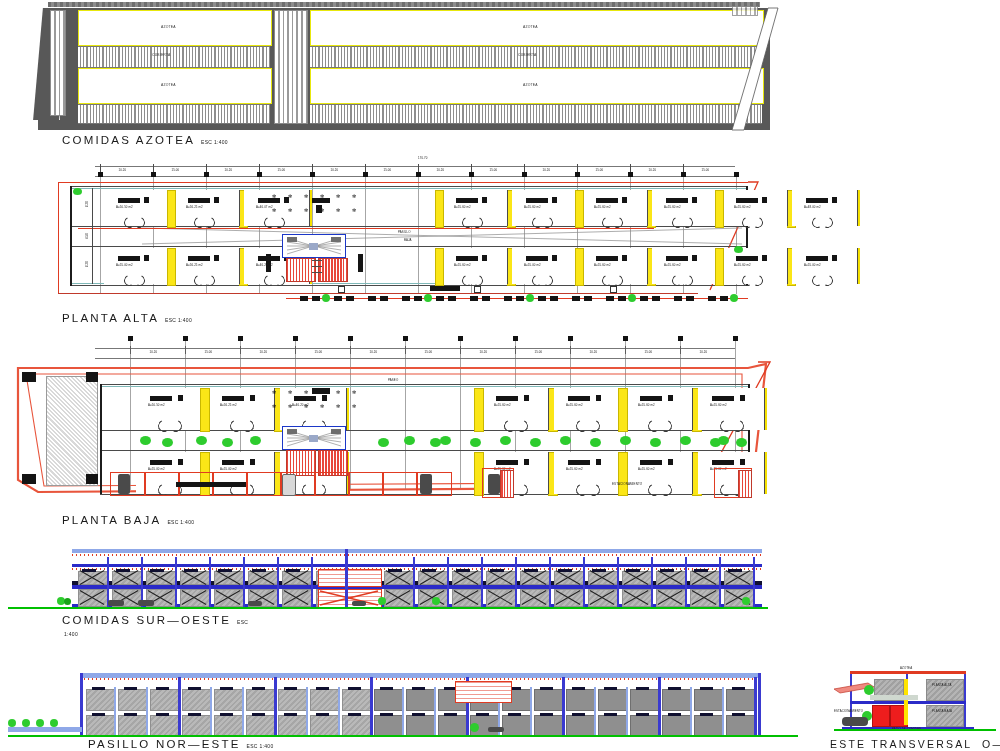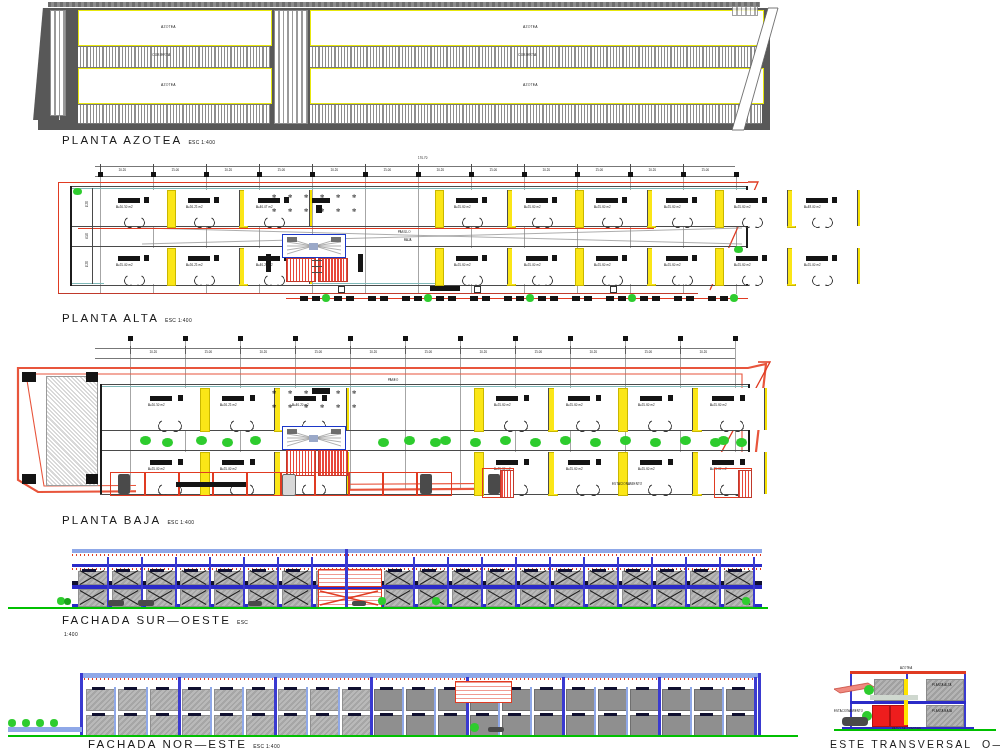--- a/index.html
+++ b/index.html
@@ -122,21 +122,21 @@
     <div class="roof-hatch" style="left:280px;top:102px;width:452px;height:18px;"></div>
 
     <div class="roof-vhatch" style="left:244px;top:8px;width:32px;height:112px;"></div>
 
     <svg style="position:absolute;left:700px;top:0;width:60px;height:132px;">
       <polygon points="38,6 48,6 14,128 2,128" fill="#ffffff" stroke="#555" stroke-width="0.8"></polygon>
     </svg>
     <div class="roof-vhatch" style="left:702px;top:4px;width:24px;height:8px;opacity:.8;"></div>
   </div>
   <div class="lbl" style="left:62px;top:134px;">
-    <span>PLANTA  AZOTEA</span><span class="sc">ESC  1:400</span>
+    <span>COMIDAS  AZOTEA</span><span class="sc">ESC  1:400</span>
   </div>
 
   <div class="blk" id="upper" style="left:0;top:150px;width:1000px;height:160px;">
 
     <div class="dimline" style="left:95px;top:16px;width:640px;"></div>
     <div class="dimline" style="left:95px;top:26px;width:640px;"></div>
     <div id="upper-dims">
         <span class="rtxt" style="left:118.5px;top:18px;">10.20</span>
         <span class="rtxt" style="left:171.5px;top:18px;">15.00</span>
         <span class="rtxt" style="left:224.5px;top:18px;">10.20</span>
@@ -899,21 +899,21 @@
     <div class="treedk" style="left:64px;top:53px;width:7px;height:7px;"></div>
     <div class="tree" style="left:378px;top:52px;width:8px;height:8px;"></div>
     <div class="tree" style="left:432px;top:52px;width:8px;height:8px;"></div>
     <div class="tree" style="left:742px;top:52px;width:8px;height:8px;"></div>
     <div class="car" style="left:108px;top:55px;width:16px;height:6px;"></div>
     <div class="car" style="left:138px;top:55px;width:16px;height:6px;"></div>
     <div class="car" style="left:248px;top:56px;width:14px;height:5px;"></div>
     <div class="car" style="left:352px;top:56px;width:14px;height:5px;"></div>
   </div>
   <div class="lbl" style="left:62px;top:614px;">
-    <span>FACHADA  SUR—OESTE</span><span class="sc">ESC</span>
+    <span>COMIDAS  SUR—OESTE</span><span class="sc">ESC</span>
   </div>
   <div class="lbl" style="left:64px;top:626px;">
     <span class="sc2">1:400</span>
   </div>
 
   <div class="blk" id="elev2" style="left:0;top:665px;width:820px;height:80px;">
     <div class="lightblue" style="left:80px;top:8px;width:680px;height:5px;"></div>
     <div class="roofdot" style="left:80px;top:13px;width:680px;height:2px;"></div>
     <div class="bluecol" style="left:80px;top:8px;width:2.5px;height:62px;"></div>
     <div class="bluecol" style="left:758px;top:8px;width:2.5px;height:62px;"></div>
@@ -1028,21 +1028,21 @@
     <div class="lightblue" style="left:8px;top:62px;width:74px;height:5px;"></div>
     <div class="tree" style="left:8px;top:54px;width:8px;height:8px;"></div>
     <div class="tree" style="left:22px;top:54px;width:8px;height:8px;"></div>
     <div class="tree" style="left:36px;top:54px;width:8px;height:8px;"></div>
     <div class="tree" style="left:50px;top:54px;width:8px;height:8px;"></div>
     <div class="redgrid" style="left:455px;top:16px;width:55px;height:20px;"></div>
     <div class="tree" style="left:470px;top:58px;width:9px;height:9px;"></div>
     <div class="car" style="left:488px;top:62px;width:16px;height:5px;"></div>
   </div>
   <div class="lbl" style="left:88px;top:738px;">
-    <span>FACHADA  NOR—ESTE</span><span class="sc">ESC  1:400</span>
+    <span>PASILLO  NOR—ESTE</span><span class="sc">ESC  1:400</span>
   </div>
 
   <div class="blk" id="sect" style="left:828px;top:665px;width:172px;height:80px;">
     <div class="secred" style="left:22px;top:6px;width:116px;height:3px;border:0;background:#e03b22;"></div>
     <span class="rtxt" style="left:72px;top:1px;">AZOTEA</span>
     <div class="bluecol" style="left:22px;top:9px;width:2px;height:54px;"></div>
     <div class="bluecol" style="left:136px;top:9px;width:2px;height:54px;"></div>
     <div class="bluecol" style="left:78px;top:9px;width:2px;height:54px;"></div>
     <div class="blueband" style="left:22px;top:36px;width:116px;height:2.5px;"></div>
     <div class="blueband" style="left:14px;top:62px;width:132px;height:2.5px;"></div>

